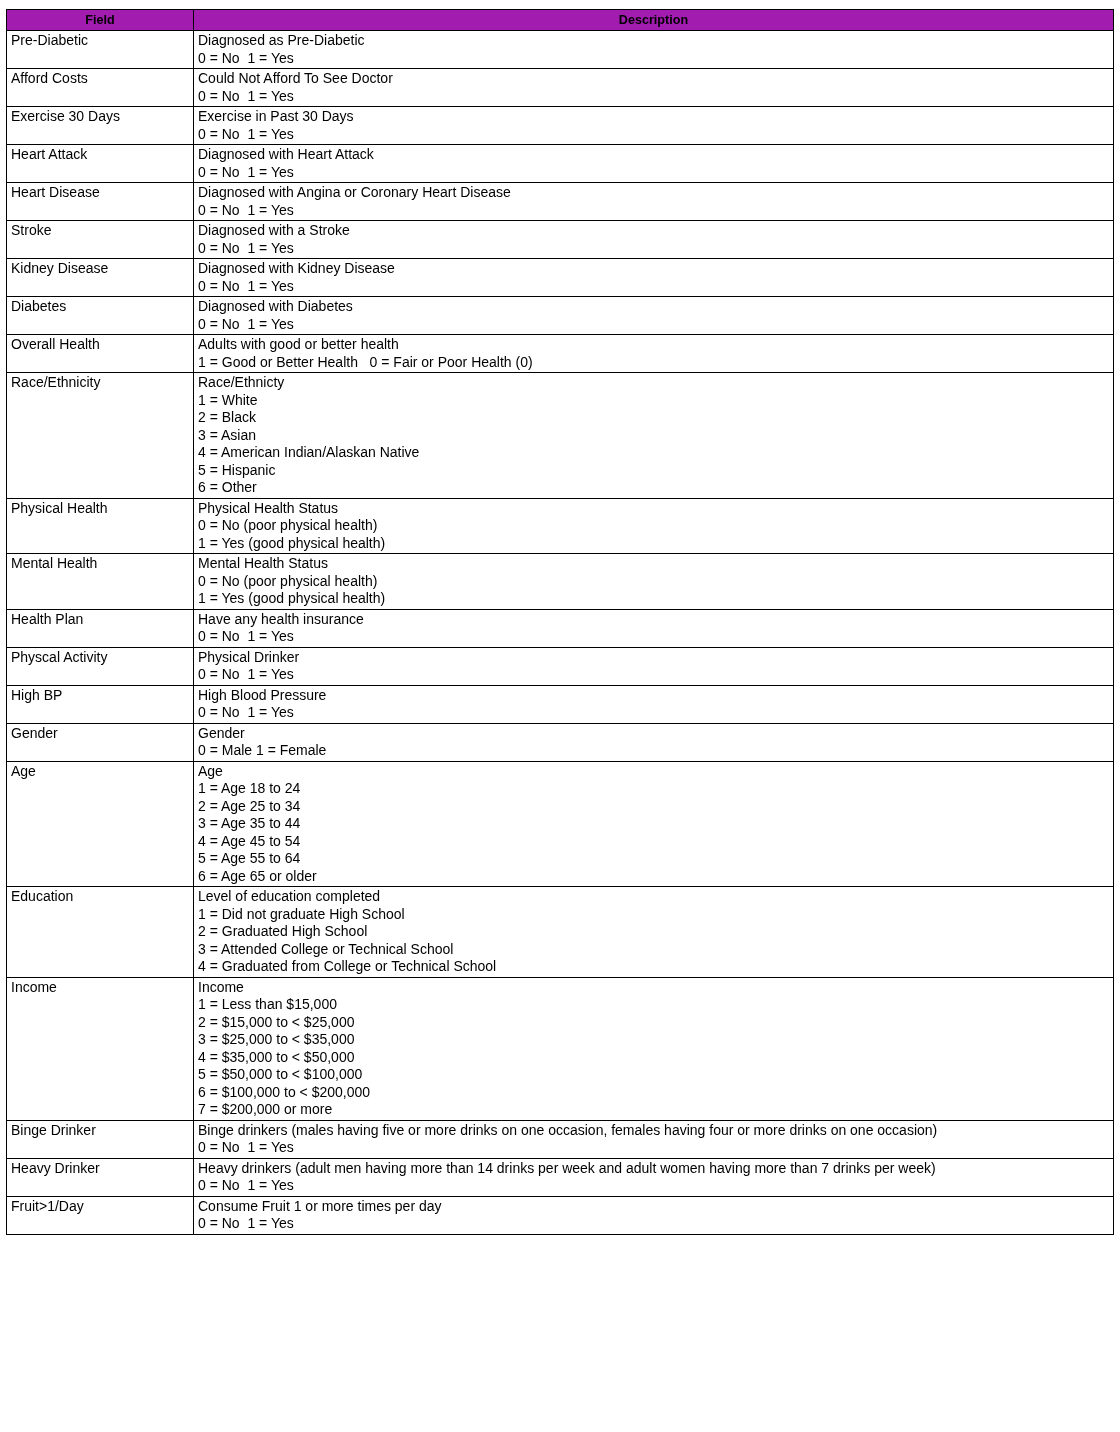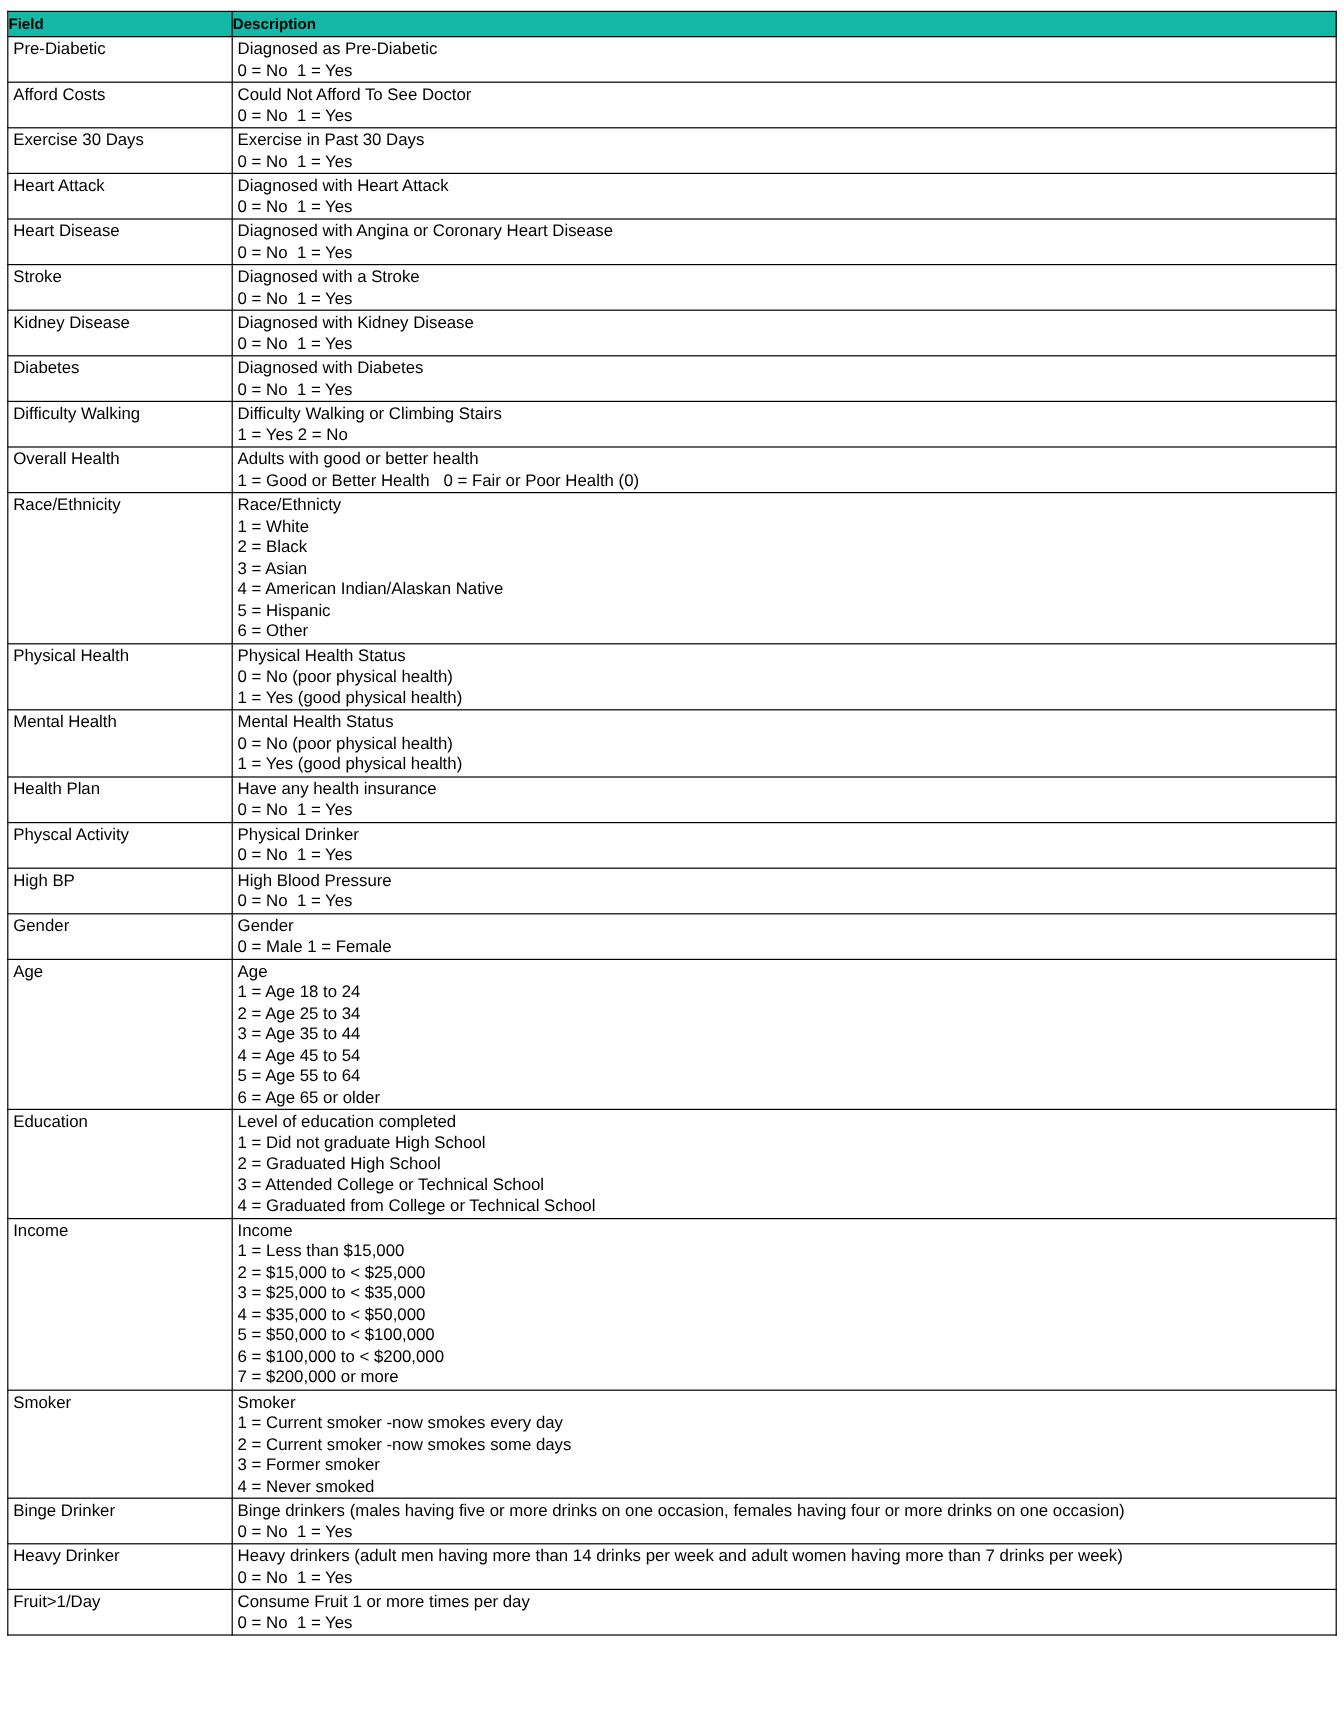--- a/index.html
+++ b/index.html
@@ -28,22 +28,22 @@
   #data-dictionary-table th,
   #data-dictionary-table td {
     border: 1.6px solid #000000;
     vertical-align: top;
     padding: 0;
     font-size: 14px;
     line-height: 17.5px;
     font-weight: normal;
   }
   #data-dictionary-table thead th {
-    background: #14b8a6;
-    text-align: left;
+    background: #a21caf;
+    text-align: center;
     font-weight: bold;
     font-size: 12.6px;
     height: 18px;
     line-height: 18px;
     padding: 1px 0 1px 0;
   }
   #data-dictionary-table tbody td {
     padding: 1px 3px 1px 4px;
   }
   #data-dictionary-table tbody td.field-cell {
@@ -123,27 +123,20 @@
         </td>
       </tr>
       <tr>
         <td class="field-cell">Diabetes</td>
         <td class="desc-cell">
           <span class="desc-line">Diagnosed with Diabetes</span>
           <span class="desc-line">0 = No  1 = Yes</span>
         </td>
       </tr>
       <tr>
-        <td class="field-cell">Difficulty Walking</td>
-        <td class="desc-cell">
-          <span class="desc-line">Difficulty Walking or Climbing Stairs</span>
-          <span class="desc-line">1 = Yes 2 = No</span>
-        </td>
-      </tr>
-      <tr>
         <td class="field-cell">Overall Health</td>
         <td class="desc-cell">
           <span class="desc-line">Adults with good or better health</span>
           <span class="desc-line">1 = Good or Better Health   0 = Fair or Poor Health (0)</span>
         </td>
       </tr>
       <tr>
         <td class="field-cell">Race/Ethnicity</td>
         <td class="desc-cell">
           <span class="desc-line">Race/Ethnicty</span>
@@ -228,30 +221,20 @@
           <span class="desc-line">1 = Less than $15,000</span>
           <span class="desc-line">2 = $15,000 to &lt; $25,000</span>
           <span class="desc-line">3 = $25,000 to &lt; $35,000</span>
           <span class="desc-line">4 = $35,000 to &lt; $50,000</span>
           <span class="desc-line">5 = $50,000 to &lt; $100,000</span>
           <span class="desc-line">6 = $100,000 to &lt; $200,000</span>
           <span class="desc-line">7 = $200,000 or more</span>
         </td>
       </tr>
       <tr>
-        <td class="field-cell">Smoker</td>
-        <td class="desc-cell">
-          <span class="desc-line">Smoker</span>
-          <span class="desc-line">1 = Current smoker -now smokes every day</span>
-          <span class="desc-line">2 = Current smoker -now smokes some days</span>
-          <span class="desc-line">3 = Former smoker</span>
-          <span class="desc-line">4 = Never smoked</span>
-        </td>
-      </tr>
-      <tr>
         <td class="field-cell">Binge Drinker</td>
         <td class="desc-cell">
           <span class="desc-line">Binge drinkers (males having five or more drinks on one occasion, females having four or more drinks on one occasion)</span>
           <span class="desc-line">0 = No  1 = Yes</span>
         </td>
       </tr>
       <tr>
         <td class="field-cell">Heavy Drinker</td>
         <td class="desc-cell">
           <span class="desc-line">Heavy drinkers (adult men having more than 14 drinks per week and adult women having more than 7 drinks per week)</span>

